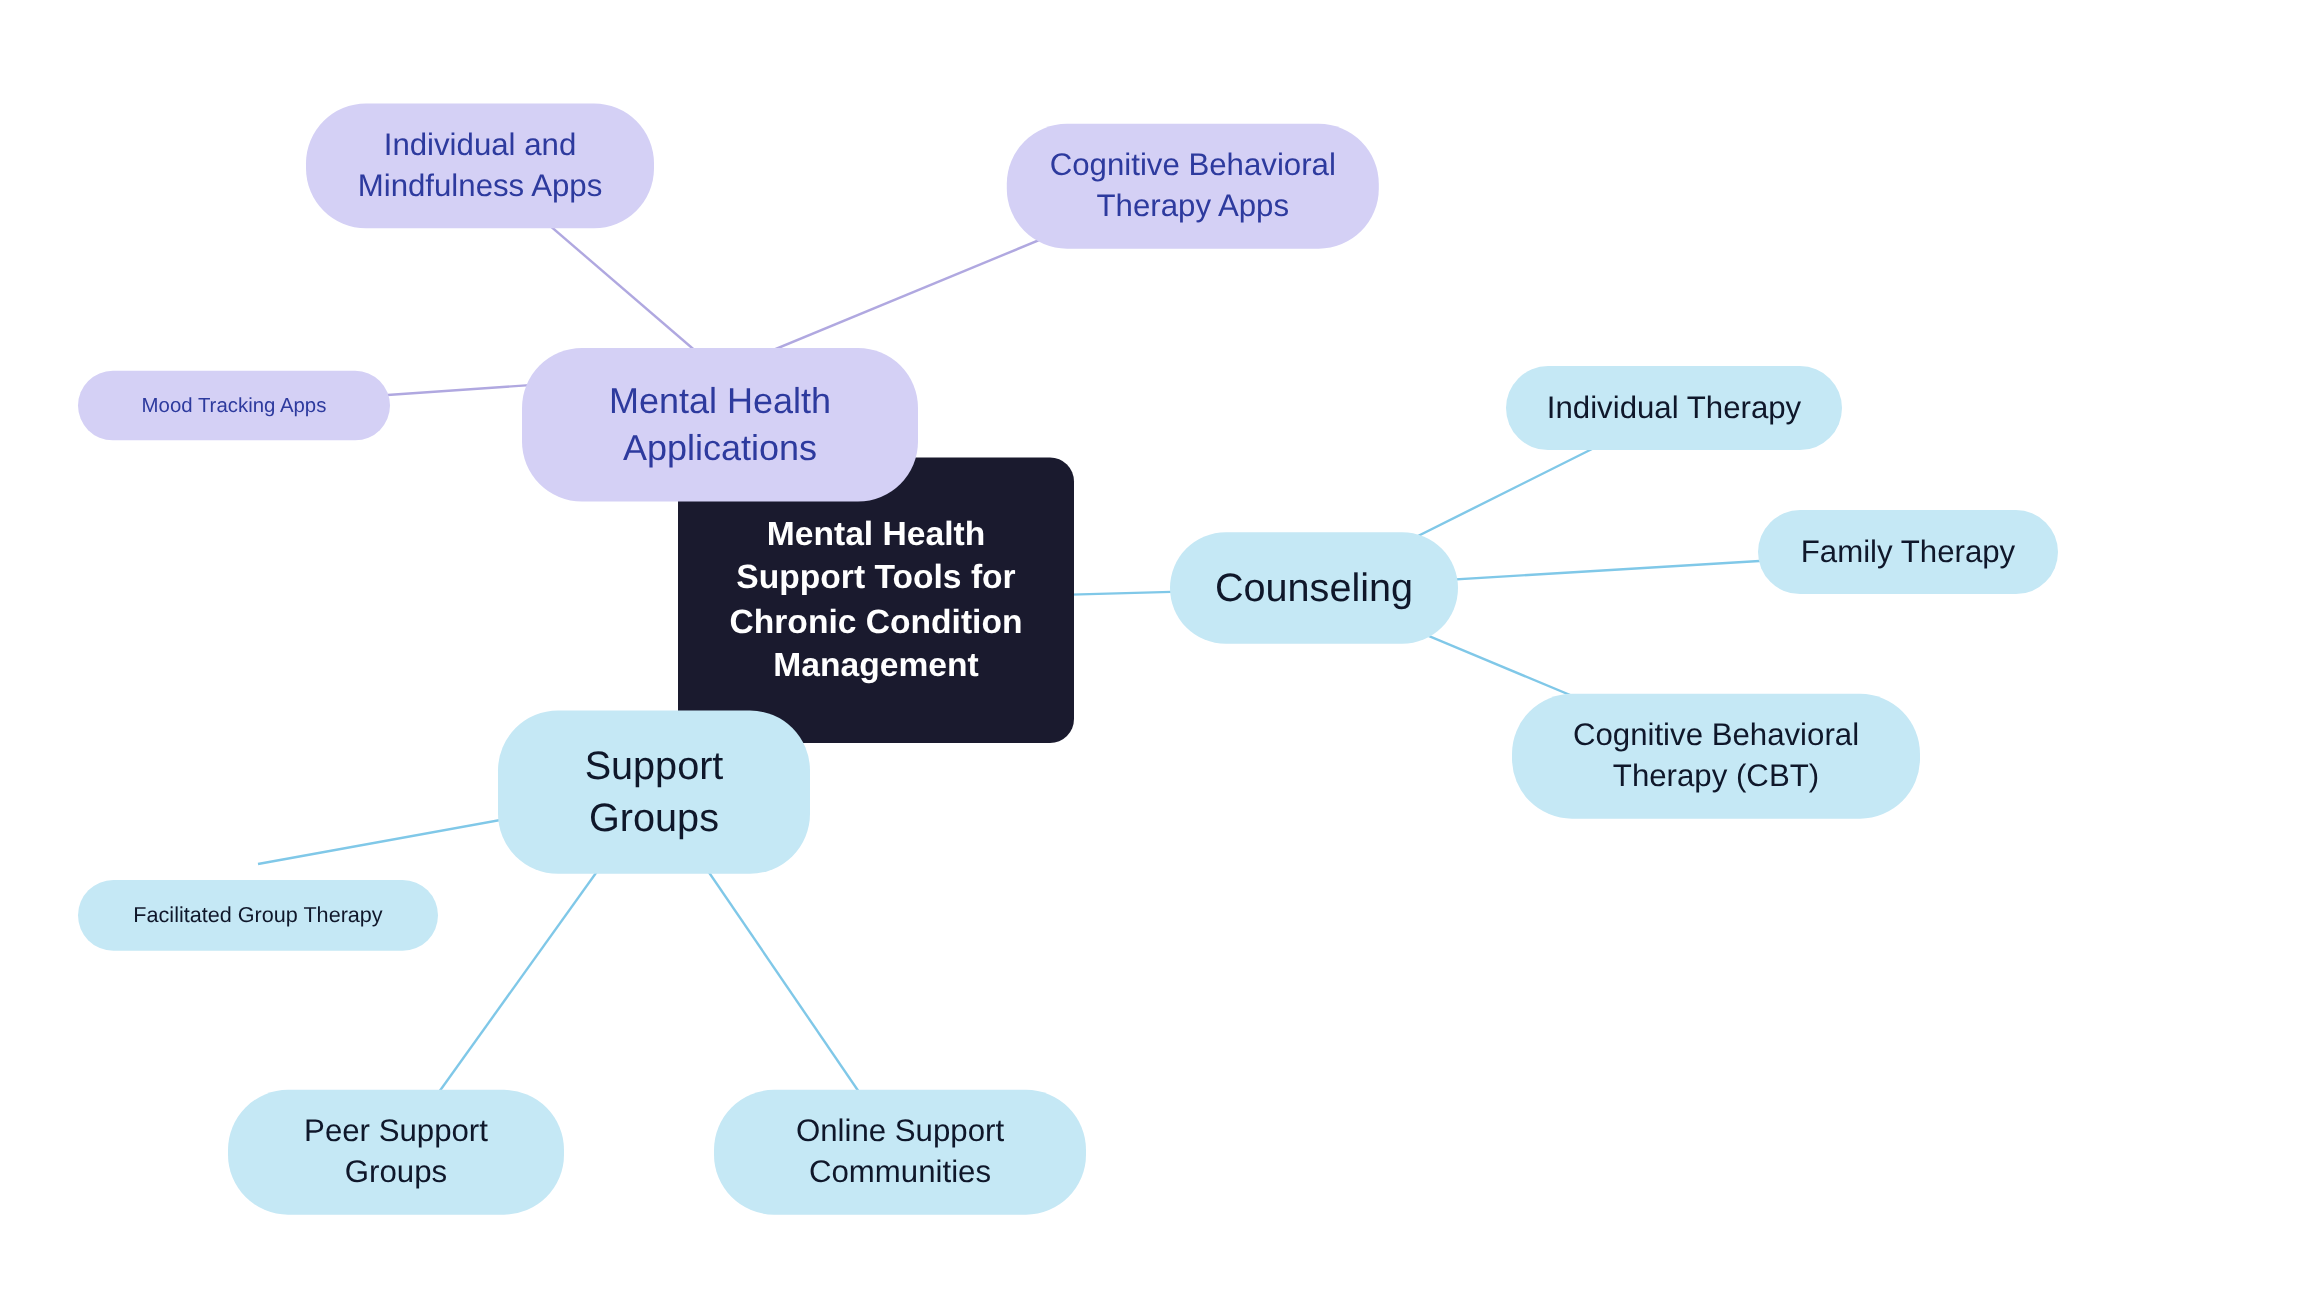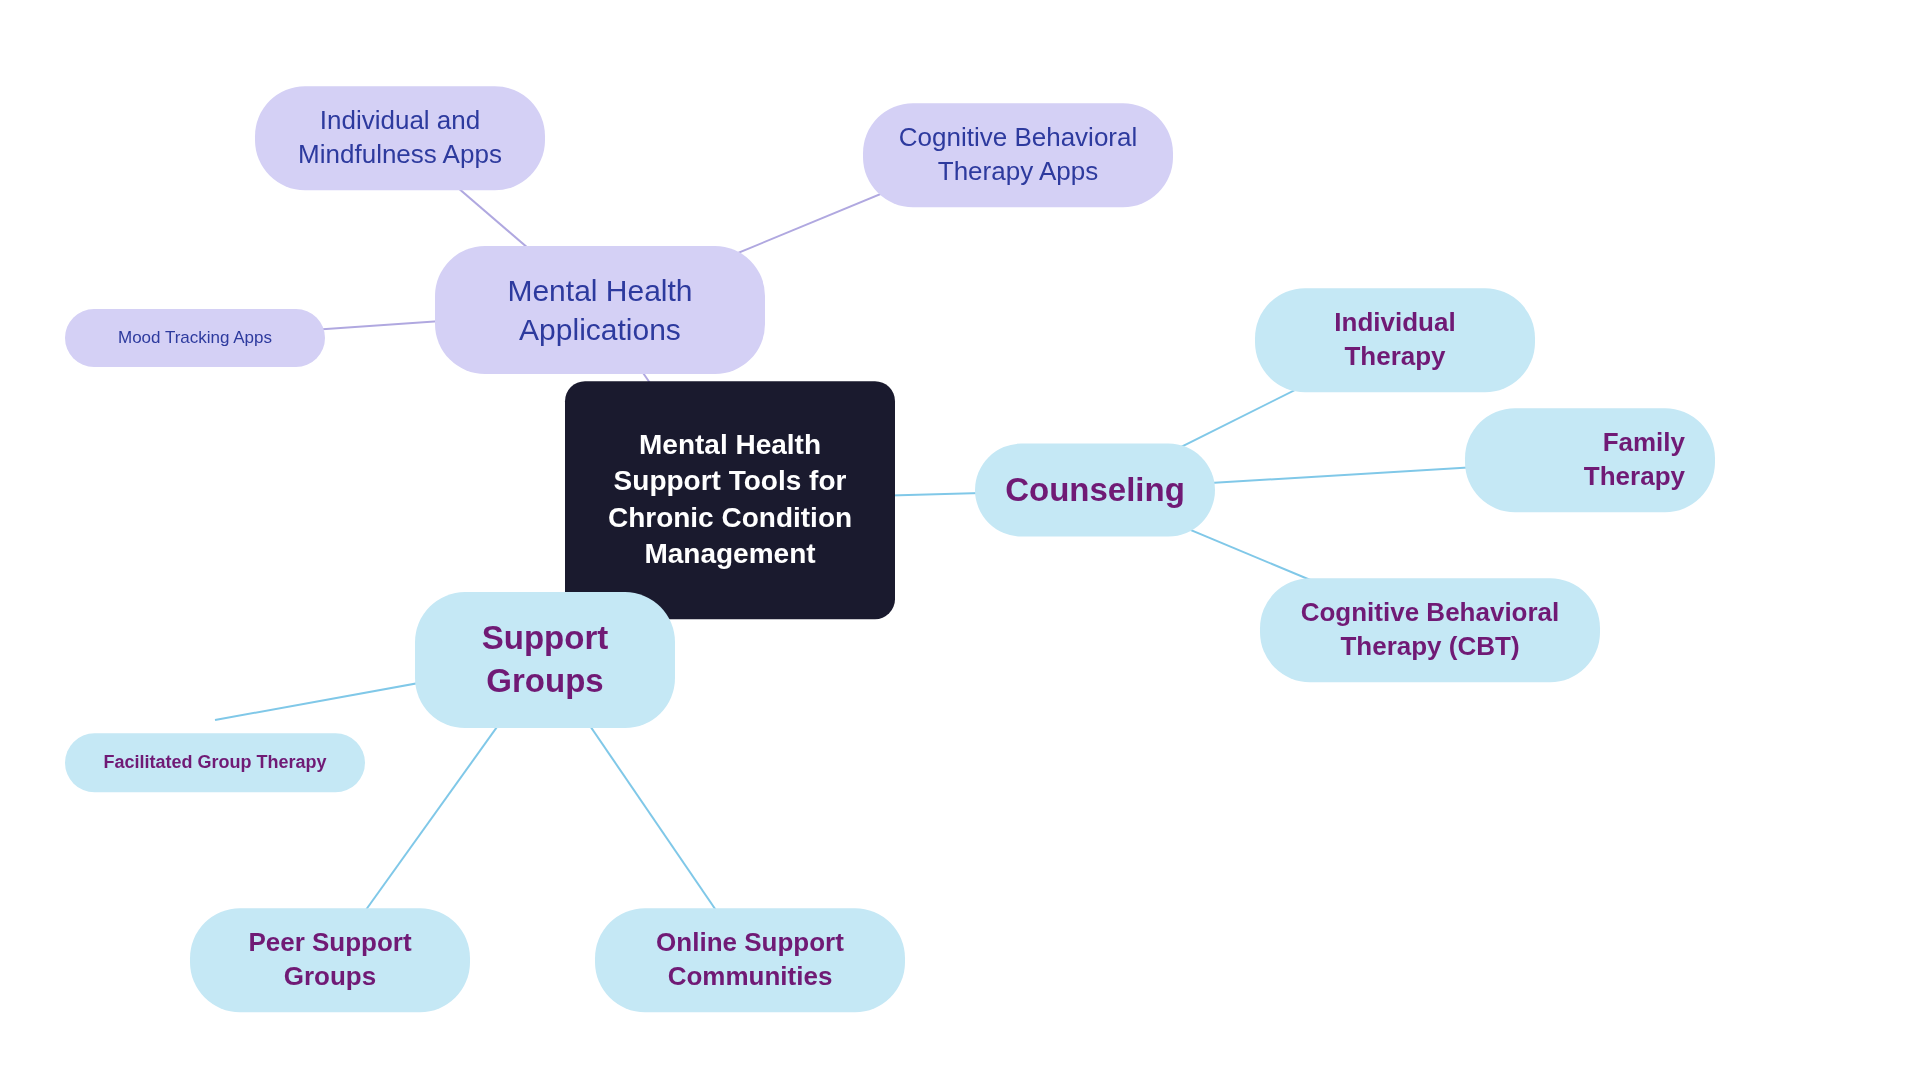--- a/index.html
+++ b/index.html
@@ -45,28 +45,28 @@
     }
 
     .node-purple {
       background: #d4d0f5;
       color: #2d3a9e;
       border: none;
     }
 
     .node-blue {
       background: #c5e8f5;
-      color: #701a75;
+      color: #0f172a;
       border: none;
-      font-weight: bold;
     }
 
     .node-purple-large {
       font-size: 30px;
       padding: 25px 40px;
+      margin-top: 44px;
     }
 
     .node-blue-large {
       font-size: 33px;
       padding: 25px 40px;
     }
   </style>
 </head>
 <body>
 
@@ -102,21 +102,21 @@
 </div>
 
 <div class="node node-purple node-purple-large" style="left: 600px; top: 310px; width: 330px;">
   <span>Mental Health Applications</span>
 </div>
 
 <div class="node node-purple" style="left: 400px; top: 138px; width: 290px; font-size: 26px;">
   <span>Individual and Mindfulness Apps</span>
 </div>
 
-<div class="node node-purple" style="left: 1018px; top: 155px; width: 310px; font-size: 26px;">
+<div class="node node-purple" style="left: 994px; top: 155px; width: 310px; font-size: 26px;">
   <span>Cognitive Behavioral Therapy Apps</span>
 </div>
 
 <div class="node node-purple" style="left: 195px; top: 338px; width: 260px; font-size: 17px; align-items: center;">
   <span>Mood Tracking Apps</span>
 </div>
 
 <div class="node node-blue node-blue-large" style="left: 545px; top: 660px; width: 260px;">
   <span>Support Groups</span>
 </div>

